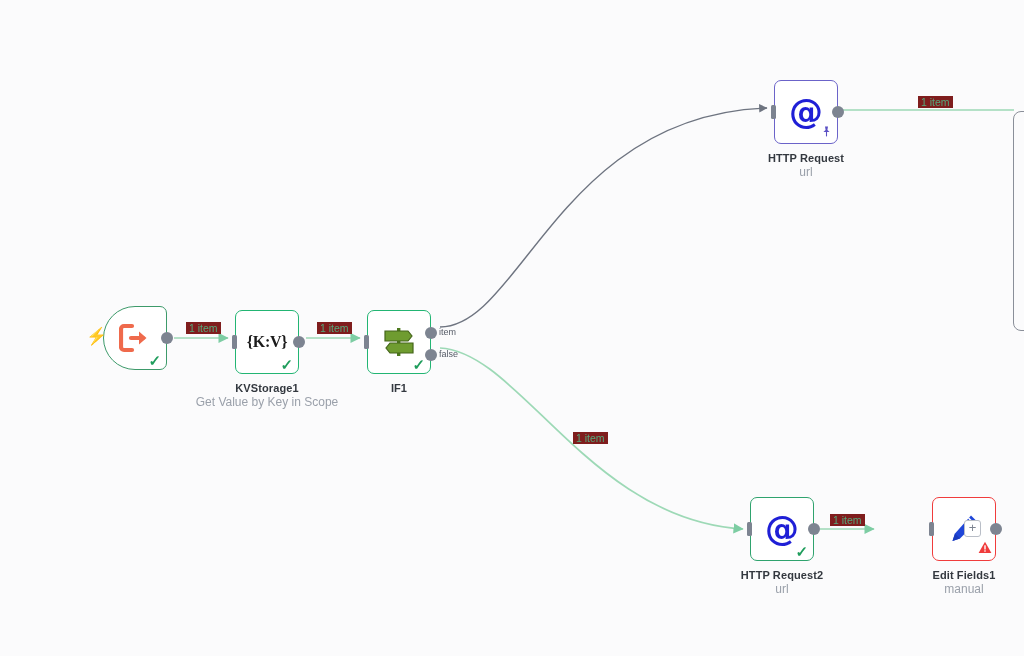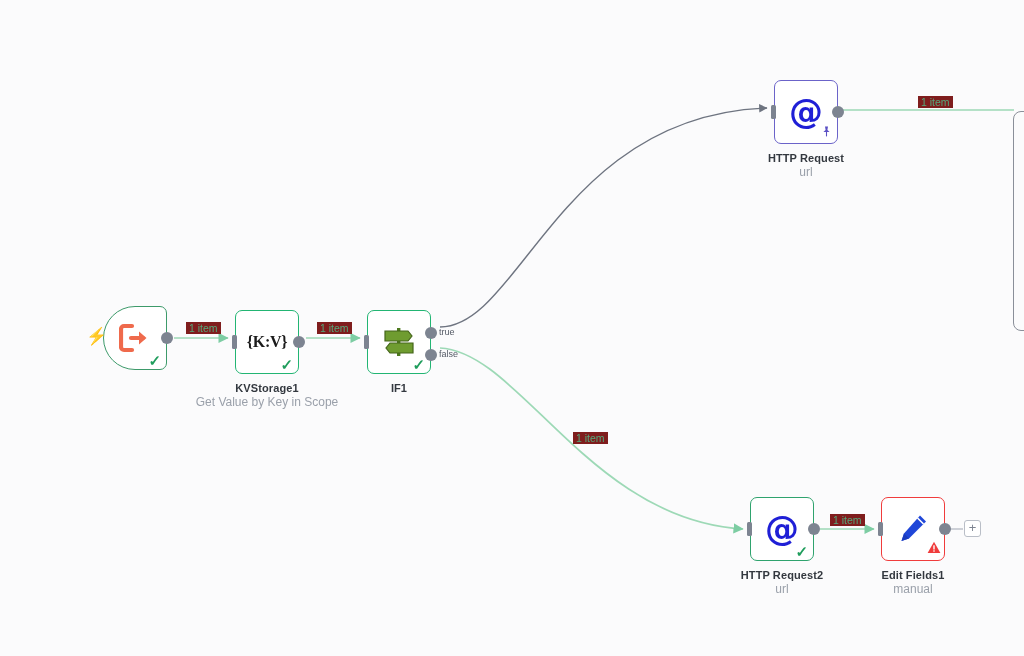--- a/index.html
+++ b/index.html
@@ -238,21 +238,21 @@
 
   <div class="node" style="left:367px; top:310px;">
     <span class="in-port"></span>
     <svg width="36" height="32" viewBox="0 0 36 32">
       <rect x="16" y="2" width="3.4" height="28" fill="#4e7a1e"></rect>
       <path d="M4,5 L27,5 L31,10 L27,15 L4,15 z" fill="#6f9c30" stroke="#44651a" stroke-width="1.2"></path>
       <path d="M32,17 L9,17 L5,22 L9,27 L32,27 z" fill="#6f9c30" stroke="#44651a" stroke-width="1.2"></path>
     </svg>
     <span class="check">✓</span>
     <span class="out-port p1">
-      <span class="port-label">true</span>
+      <span class="port-label">item</span>
     </span>
     <span class="out-port p2">
       <span class="port-label">false</span>
     </span>
     <div class="caption">
       <div class="title">IF1</div>
       <div class="sub"></div>
     </div>
   </div>
 
@@ -276,21 +276,21 @@
     <span class="in-port"></span>
     <span class="at-icon">@</span>
     <span class="check">✓</span>
     <span class="out-port"></span>
     <div class="caption">
       <div class="title">HTTP Request2</div>
       <div class="sub">url</div>
     </div>
   </div>
 
-  <div class="node red" style="left:881px; top:497px;">
+  <div class="node red" style="left:932px; top:497px;">
     <span class="in-port"></span>
     <svg width="34" height="34" viewBox="0 0 34 34">
       <path d="M24,3.5 L30,9.5 L13,26.5 L5.5,29 L8,21.5 z" fill="#1f46d8"></path>
       <path d="M21.5,6 L27.5,12" stroke="#ffffff" stroke-width="1.6"></path>
       <path d="M5.5,29 L8,21.5 L13,26.5 z" fill="#1a3bbd"></path>
     </svg>
     <span style="position:absolute; right:3px; bottom:2px;">
       <svg width="14" height="13" viewBox="0 0 14 13">
         <path d="M7,0.8 L13.4,12 L0.6,12 z" fill="#f03c3c"></path>
         <rect x="6.3" y="4.3" width="1.4" height="4.2" fill="#ffffff"></rect>

